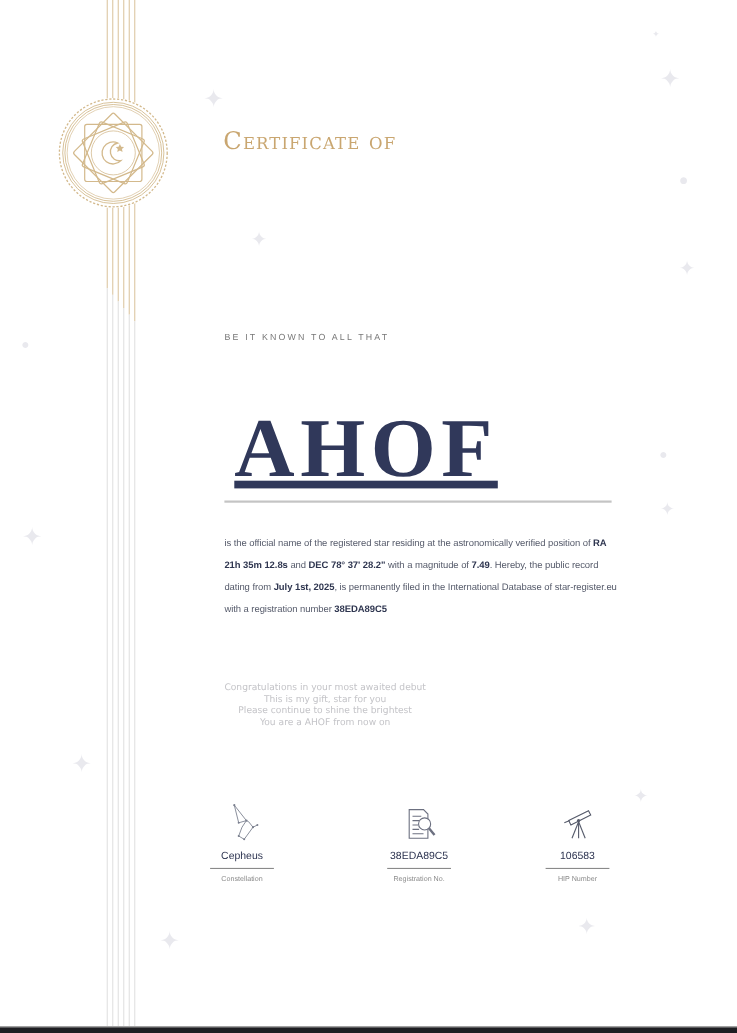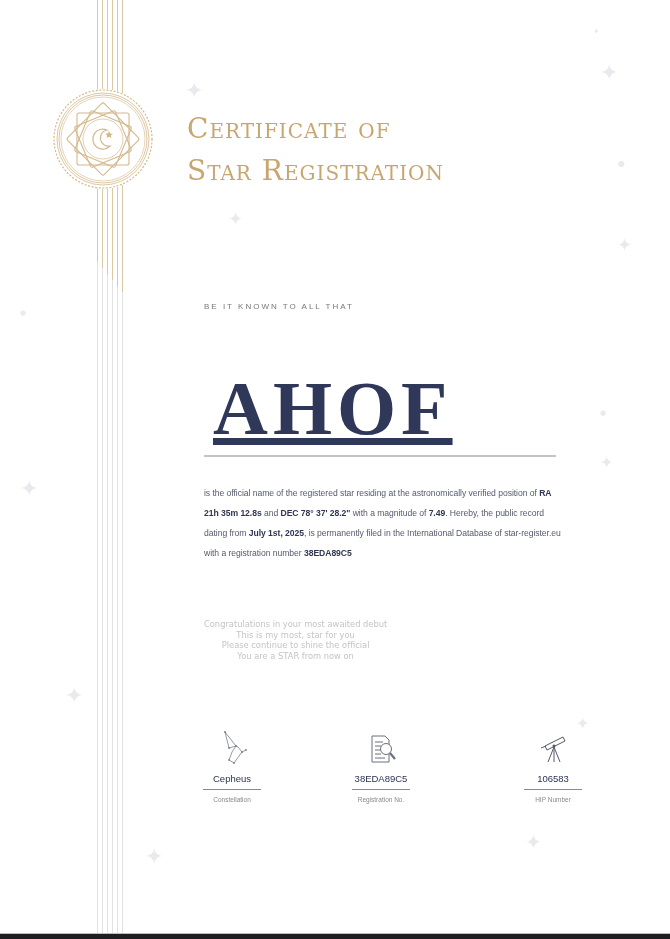--- a/index.html
+++ b/index.html
@@ -17,23 +17,23 @@
     .ribbon .gold { background: #dcc8a4; }
     .ribbon .grey { background: #e2e2e2; }
 
     
     .seal { position: absolute; left: 52px; top: 88px; width: 102px; height: 102px; }
 
     
     .star { position: absolute; color: #e9e9ee; font-family: "DejaVu Sans", sans-serif; line-height: 1; }
 
     .title {
-      position: absolute; left: 187px; top: 108px;
+      position: absolute; left: 203px; top: 108px;
       font-family: "DejaVu Serif", serif; color: #c9a670;
-      font-size: 28px; line-height: 42px; letter-spacing: 1px;
+      font-size: 22px; line-height: 42px; letter-spacing: 1px;
       font-variant: small-caps; font-weight: normal; margin: 0;
     }
     .title .l { display: block; }
 
     .intro {
       position: absolute; left: 204px; top: 302px;
       font-size: 8px; letter-spacing: 2px; color: #777; text-transform: uppercase;
     }
 
     .star-name {
@@ -110,40 +110,39 @@
         <rect x="29" y="29" width="44" height="44" rx="2" transform="rotate(67.5 51 51)"></rect>
       </g>
       <circle cx="51" cy="51" r="20" stroke-width="0.7"></circle>
       <path d="M55 42 A10 10 0 1 0 58 58 A8 8 0 1 1 55 42 Z" stroke-width="1.2"></path>
     </g>
     <path d="M57 43 l1.2 2.4 2.6 0.3 -1.9 1.8 0.5 2.6 -2.4 -1.3 -2.4 1.3 0.5 -2.6 -1.9 -1.8 2.6 -0.3z" fill="#d3b98c"></path>
   </svg>
 
   <h1 class="title">
     <span class="l">Certificate of</span>
-    <span class="l">Star Registration</span>
   </h1>
 
   <div class="intro">Be it known to all that</div>
 
   <div class="star-name">AHOF</div>
   <div class="name-rule"></div>
 
   <div class="body-text">
     <span>is the official name of the registered star residing at the astronomically verified position of </span><b>RA 21h 35m 12.8s</b><span> and </span><b>DEC 78° 37' 28.2"</b><span> with a magnitude of </span><b>7.49</b><span>. Hereby, the public record dating from </span><b>July 1st, 2025</b><span>, is permanently filed in the International Database of star-register.eu with a registration number </span><b>38EDA89C5</b>
   </div>
 
   <div class="message">
     <div>Congratulations in your most awaited debut</div>
-    <div>This is my most, star for you</div>
-    <div>Please continue to shine the official</div>
-    <div>You are a STAR from now on</div>
+    <div>This is my gift, star for you</div>
+    <div>Please continue to shine the brightest</div>
+    <div>You are a AHOF from now on</div>
   </div>
 
-  <div class="info" style="left:187px;">
+  <div class="info" style="left:175px;">
     <svg class="icon" viewBox="0 0 40 36">
       <g fill="none" stroke="#7a7f8e" stroke-width="0.8">
         <polyline points="13,2 24,16 20,22 17,30 22,33 30,22 26,17 24,16"></polyline>
         <polyline points="13,2 17,18 24,16"></polyline>
         <line x1="30" y1="22" x2="34" y2="20"></line>
       </g>
       <g fill="#7a7f8e">
         <circle cx="13" cy="2" r="1"></circle>
           <circle cx="24" cy="16" r="1"></circle>
           <circle cx="17" cy="18" r="0.9"></circle>
@@ -169,21 +168,21 @@
           <line x1="14" y1="28" x2="24" y2="28"></line>
         <circle cx="25" cy="19" r="5.5" fill="#fff"></circle>
         <line x1="29" y1="23" x2="34" y2="29" stroke-width="2.2"></line>
       </g>
     </svg>
     <div class="val">38EDA89C5</div>
     <div class="rule"></div>
     <div class="lbl">Registration No.</div>
   </div>
 
-  <div class="info" style="left:508px;">
+  <div class="info" style="left:480px;">
     <svg class="icon" viewBox="0 0 40 36">
       <g fill="none" stroke="#555a6a" stroke-width="1">
         <path d="M12 16 l18 -9 l2 4 l-18 9 z"></path>
         <line x1="8" y1="18" x2="13" y2="16"></line>
         <line x1="21" y1="17" x2="15" y2="32"></line>
         <line x1="21" y1="17" x2="21" y2="32"></line>
         <line x1="21" y1="17" x2="27" y2="32"></line>
       </g>
       <circle cx="21" cy="16" r="1.5" fill="#555a6a"></circle>
     </svg>

